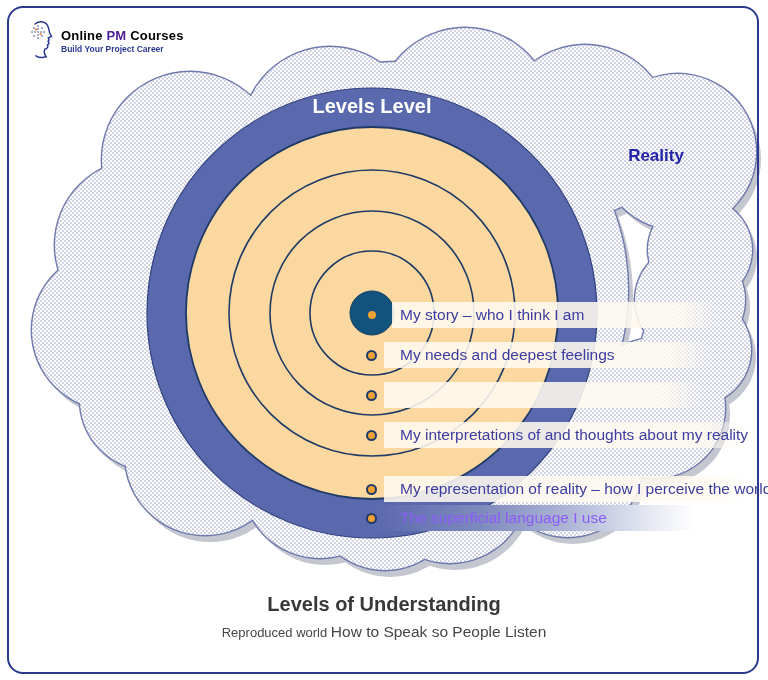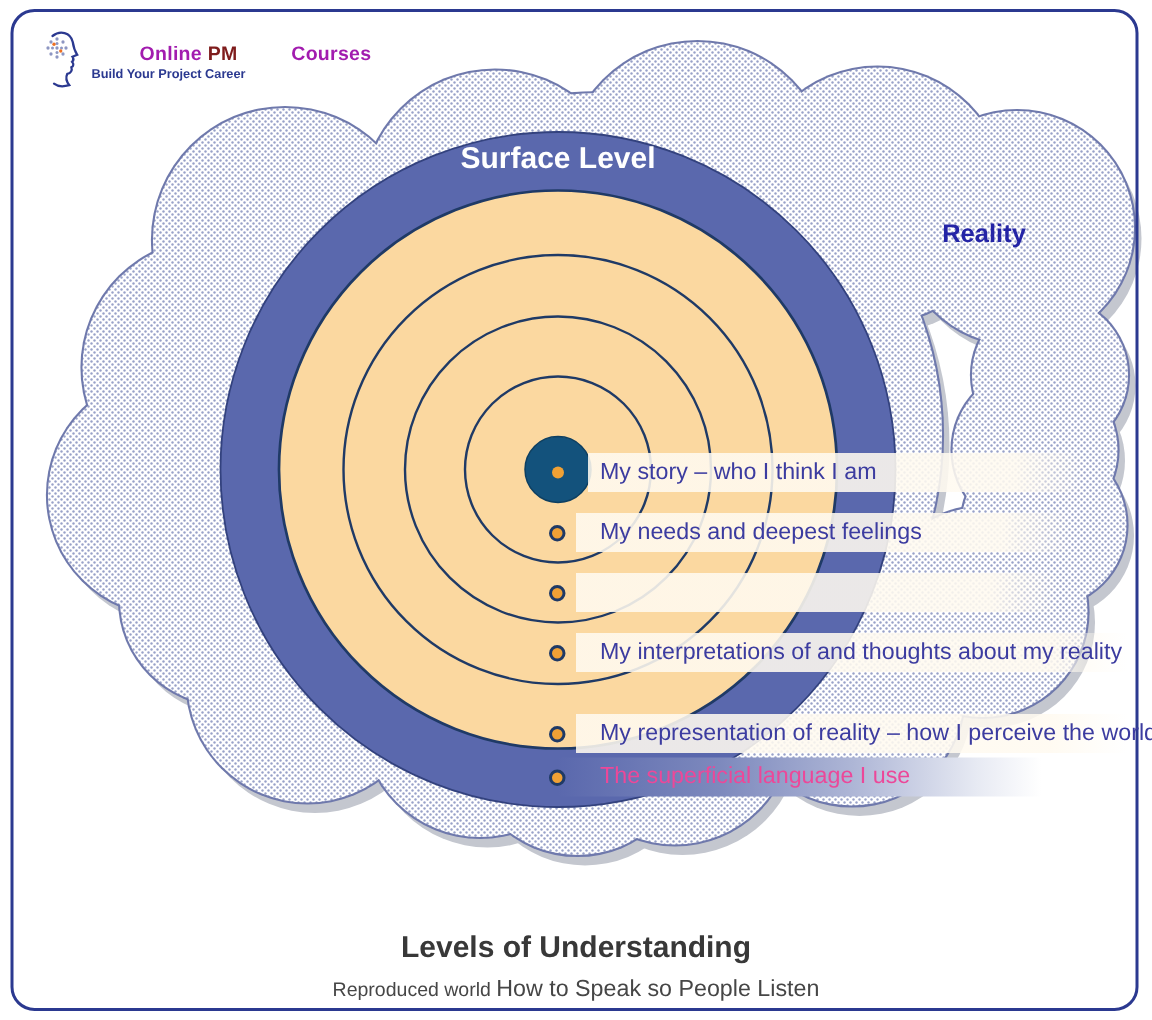--- a/index.html
+++ b/index.html
@@ -11,22 +11,22 @@
   .page-border{
     position:absolute;left:7px;top:6px;width:748px;height:664px;
     border:2px solid #2b3990;border-radius:16px;pointer-events:none;
   }
   svg.layer{position:absolute;left:0;top:0;}
 
   
   .logo{position:absolute;left:26px;top:19px;display:flex;align-items:flex-start;}
   .logo-text{margin-left:3px;margin-top:9px;}
   .brand{font-size:13px;font-weight:bold;letter-spacing:0.2px;white-space:nowrap;}
-  .brand .o{color:#a21caf;margin-left:32px;}
-  .brand .pm{color:#7f1d1d;}
+  .brand .o{color:#000000;}
+  .brand .pm{color:#4c1d95;}
   .tagline{font-size:8.5px;font-weight:bold;color:#2b3990;margin-top:1px;white-space:nowrap;}
 
   
   .surface-label{
     position:absolute;left:372px;top:95px;transform:translateX(-50%);
     color:#ffffff;font-size:20px;font-weight:bold;white-space:nowrap;
   }
   .reality-label{
     position:absolute;left:656px;top:146px;transform:translateX(-50%);
     color:#2424a6;font-size:17px;font-weight:bold;white-space:nowrap;
@@ -50,24 +50,24 @@
   .row1{top:302px;} .row1 .band{left:392px;width:331px;}
   .row2{top:342px;} .row2 .band{left:384px;width:330px;}
   .row3{top:382px;} .row3 .band{left:384px;width:322px;}
   .row4{top:422px;padding-left:41px;} .row4 .band{left:384px;width:368px;}
   .row5{top:476px;} .row5 .band{left:384px;width:368px;}
   .row6{top:505px;}
   .row6 .band{
     left:372px;width:358px;
     background:linear-gradient(90deg,#5a68ad 0%, #7d89bd 30%, #aeb6d6 55%, #e7eaf3 78%, rgba(255,255,255,0.95) 90%, rgba(255,255,255,0) 100%);
   }
-  .row6 .lbl{color:#ec4899;}
-
-  
-  .caption{position:absolute;left:384px;top:621px;transform:translateX(-50%);text-align:center;white-space:nowrap;}
+  .row6 .lbl{color:#8b5cf6;}
+
+  
+  .caption{position:absolute;left:384px;top:593px;transform:translateX(-50%);text-align:center;white-space:nowrap;}
   .caption .title{font-size:20px;font-weight:bold;color:#383838;margin-bottom:5px;}
   .caption .src{font-size:15.5px;color:#464646;line-height:21px;}
   .caption .small{font-size:13px;}
 </style>
 </head>
 <body>
 
 <div id="stage">
 
   <svg class="layer" width="768" height="680" viewBox="0 0 768 680">
@@ -175,21 +175,21 @@
         <circle cx="10" cy="10.5" r="1.1" fill="#ee7021"></circle>
           <circle cx="14.5" cy="15" r="1.1" fill="#ee7021"></circle>
       </g>
     </svg>
     <div class="logo-text">
       <div class="brand"><span class="o">Online</span> <span class="pm">PM</span> <span class="o">Courses</span></div>
       <div class="tagline">Build Your Project Career</div>
     </div>
   </div>
 
-  <div class="surface-label">Surface Level</div>
+  <div class="surface-label">Levels Level</div>
   <div class="reality-label">Reality</div>
 
   <div class="row row1">
     <div class="band band-cream"></div>
     <span class="dot"></span>
     <span class="lbl">My story – who I think I am</span>
   </div>
   <div class="row row2">
     <div class="band band-cream"></div>
     <span class="dot"></span>

